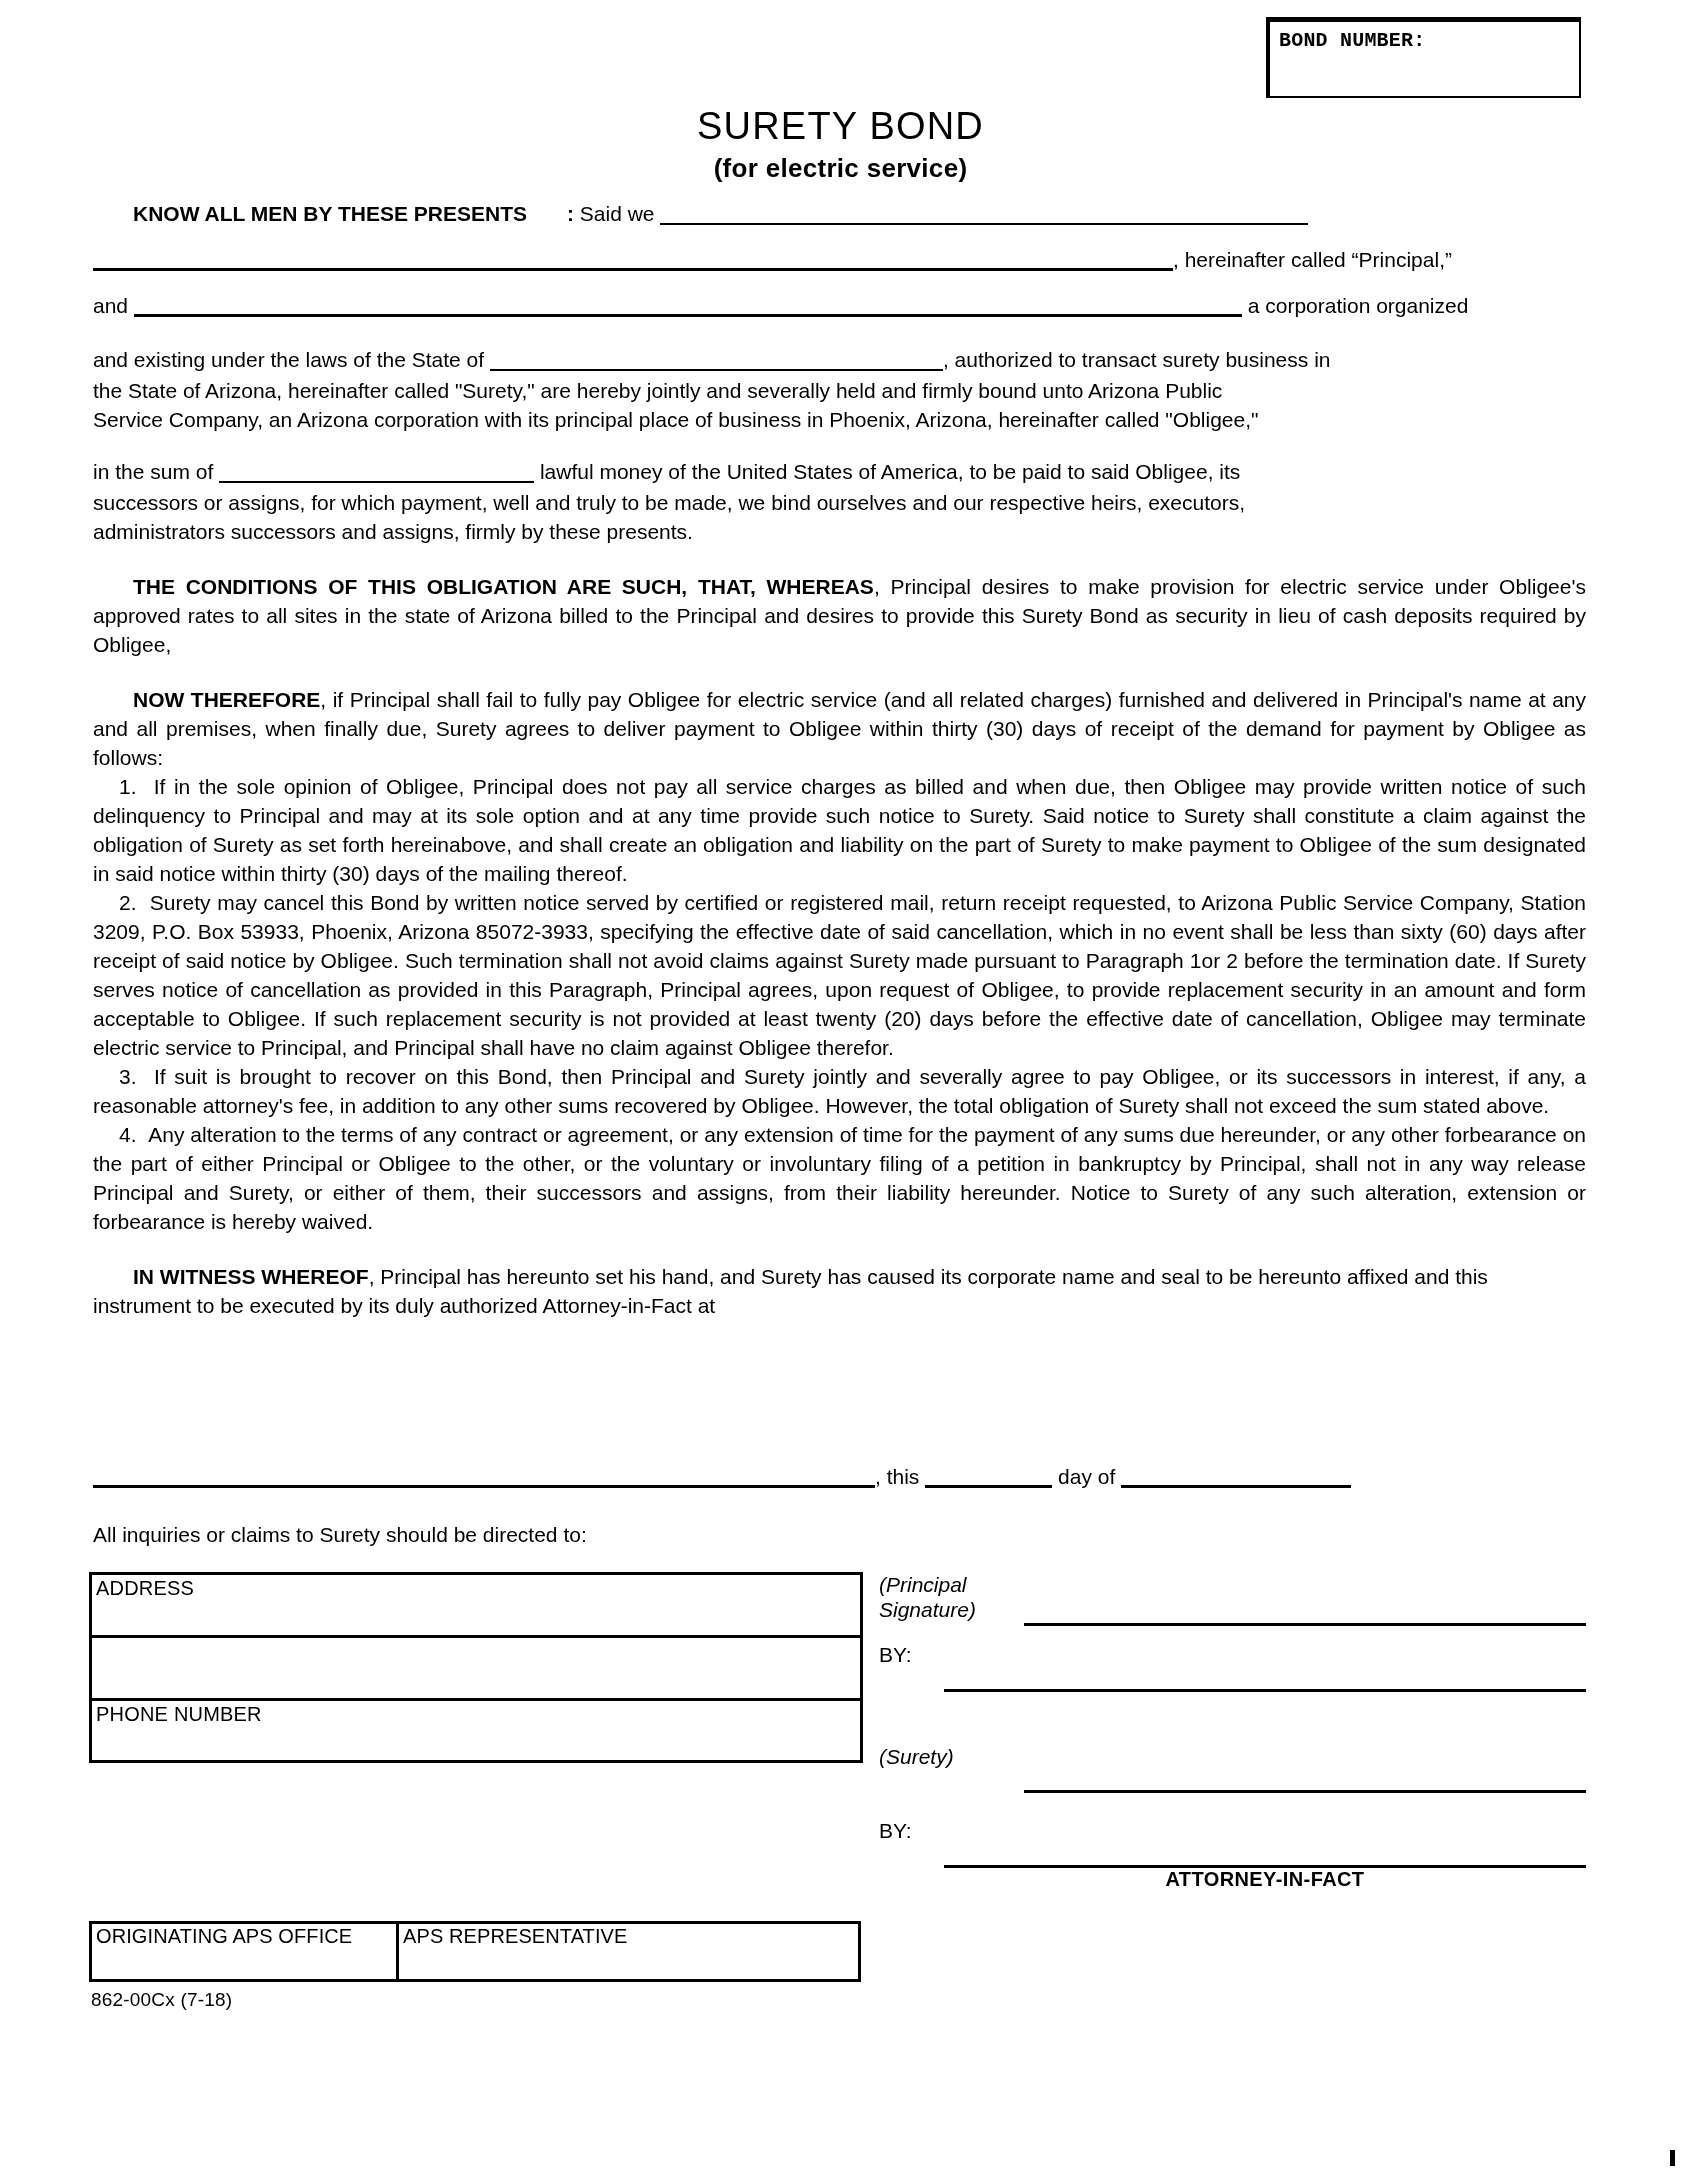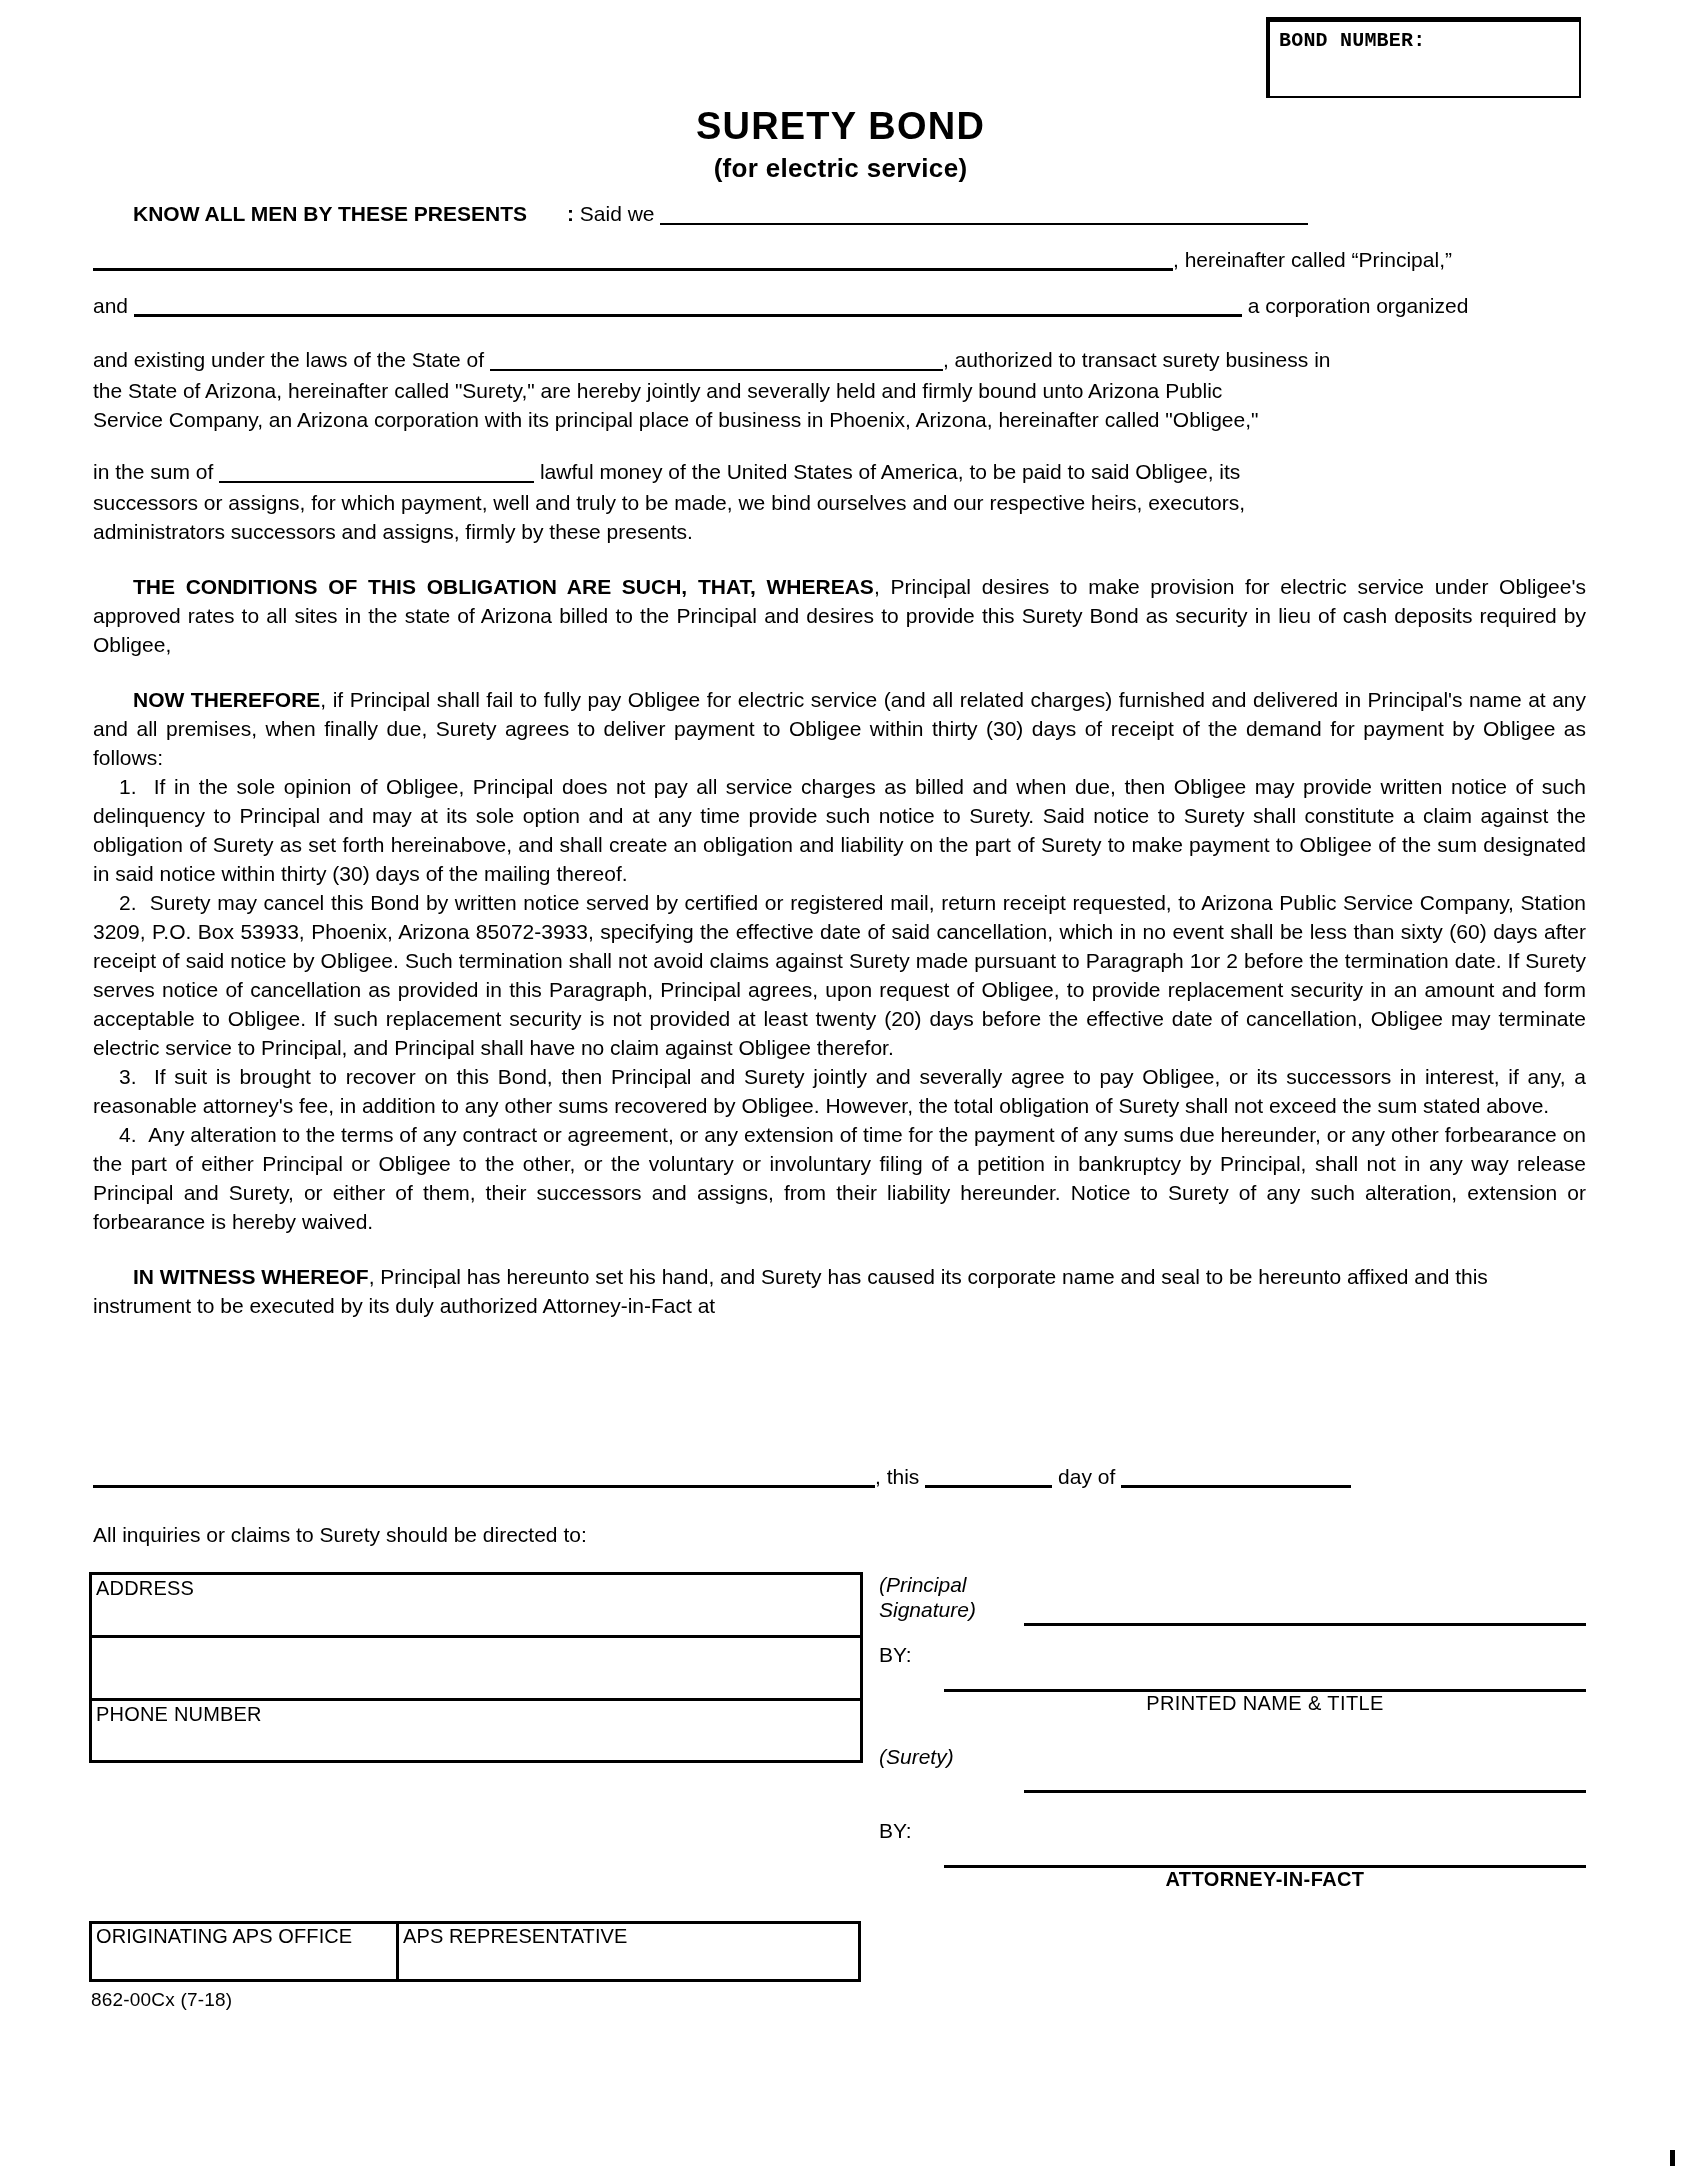--- a/index.html
+++ b/index.html
@@ -42,21 +42,21 @@
   
   .title-wrap {
     position: absolute;
     left: 0;
     top: 107px;
     width: 1681px;
     text-align: center;
   }
   .doc-title {
     font-size: 38px;
-    font-weight: 700;
+    font-weight: 400;
     letter-spacing: 1.2px;
     line-height: 1.05;
   }
   .doc-subtitle {
     font-size: 26px;
     font-weight: 700;
     letter-spacing: 0.3px;
     margin-top: 6px;
   }
   
@@ -297,21 +297,20 @@
       <div class="sig-caption" style="top:0">
         <span>(Principal</span><br>
         <span>Signature)</span>
       </div>
       <div class="sig-rule" style="left:145px; top:51px; width:562px;"></div>
     </div>
 
     <div class="sig-line-group" style="height:65px">
       <div class="sig-by" style="top:4px">BY:</div>
       <div class="sig-rule" style="left:65px; top:50px; width:642px;"></div>
-      <div class="sig-sub" style="left:65px; top:53px; width:642px;">PRINTED NAME &amp; TITLE</div>
     </div>
 
     <div class="sig-line-group" style="height:75px; margin-top:36px">
       <div class="sig-caption" style="top:4px">(Surety)</div>
       <div class="sig-rule" style="left:145px; top:50px; width:562px;"></div>
     </div>
 
     <div class="sig-line-group" style="height:75px">
       <div class="sig-by" style="top:4px">BY:</div>
       <div class="sig-rule" style="left:65px; top:50px; width:642px;"></div>

